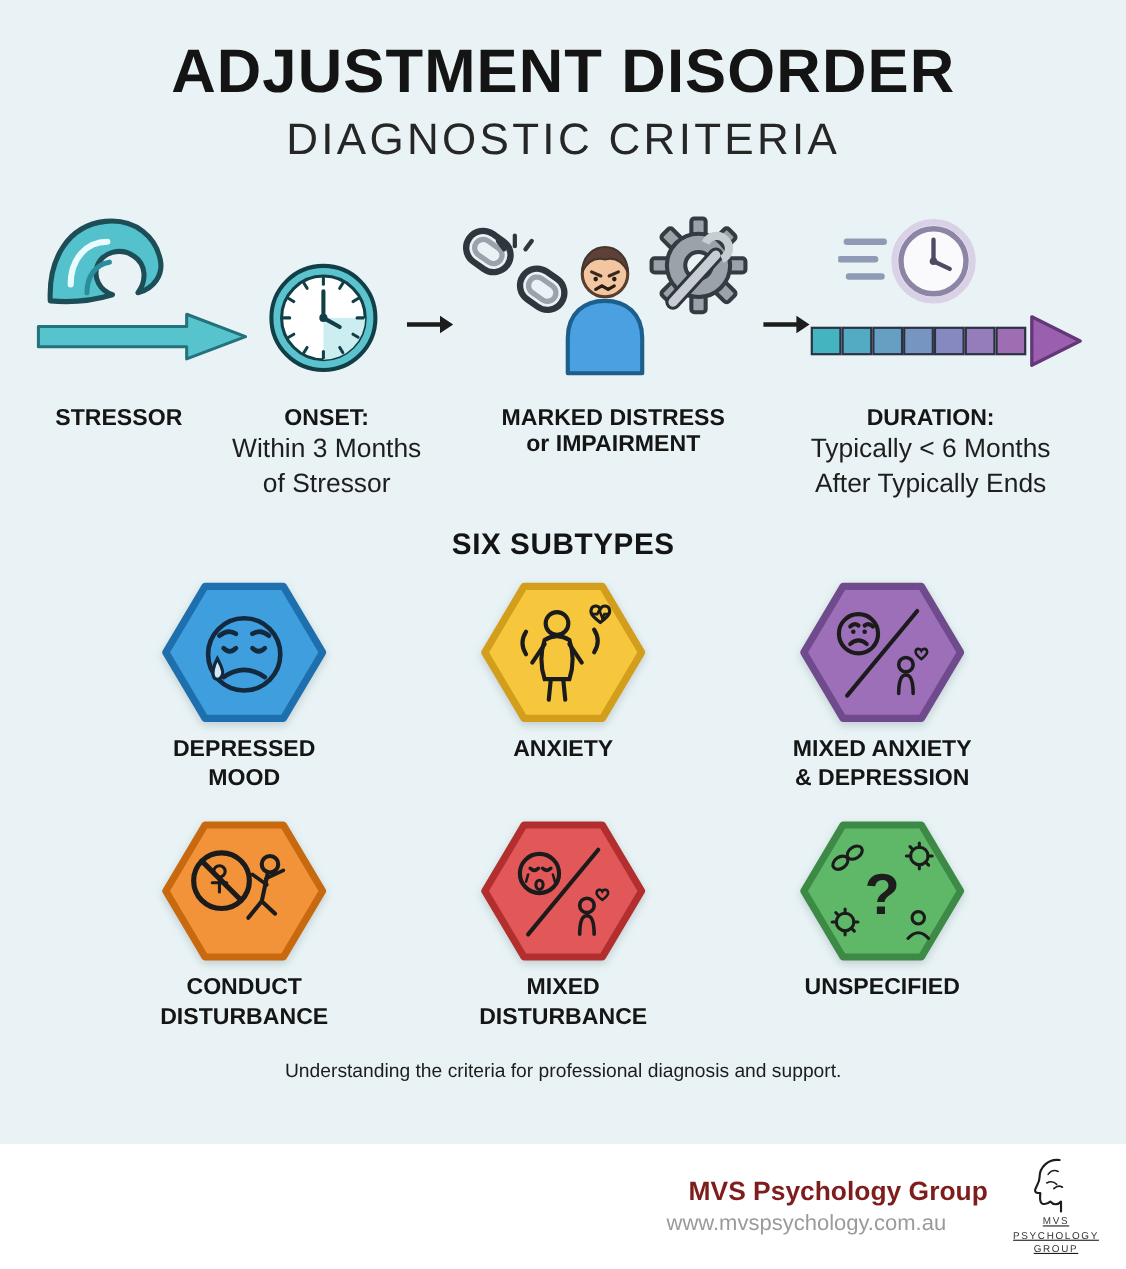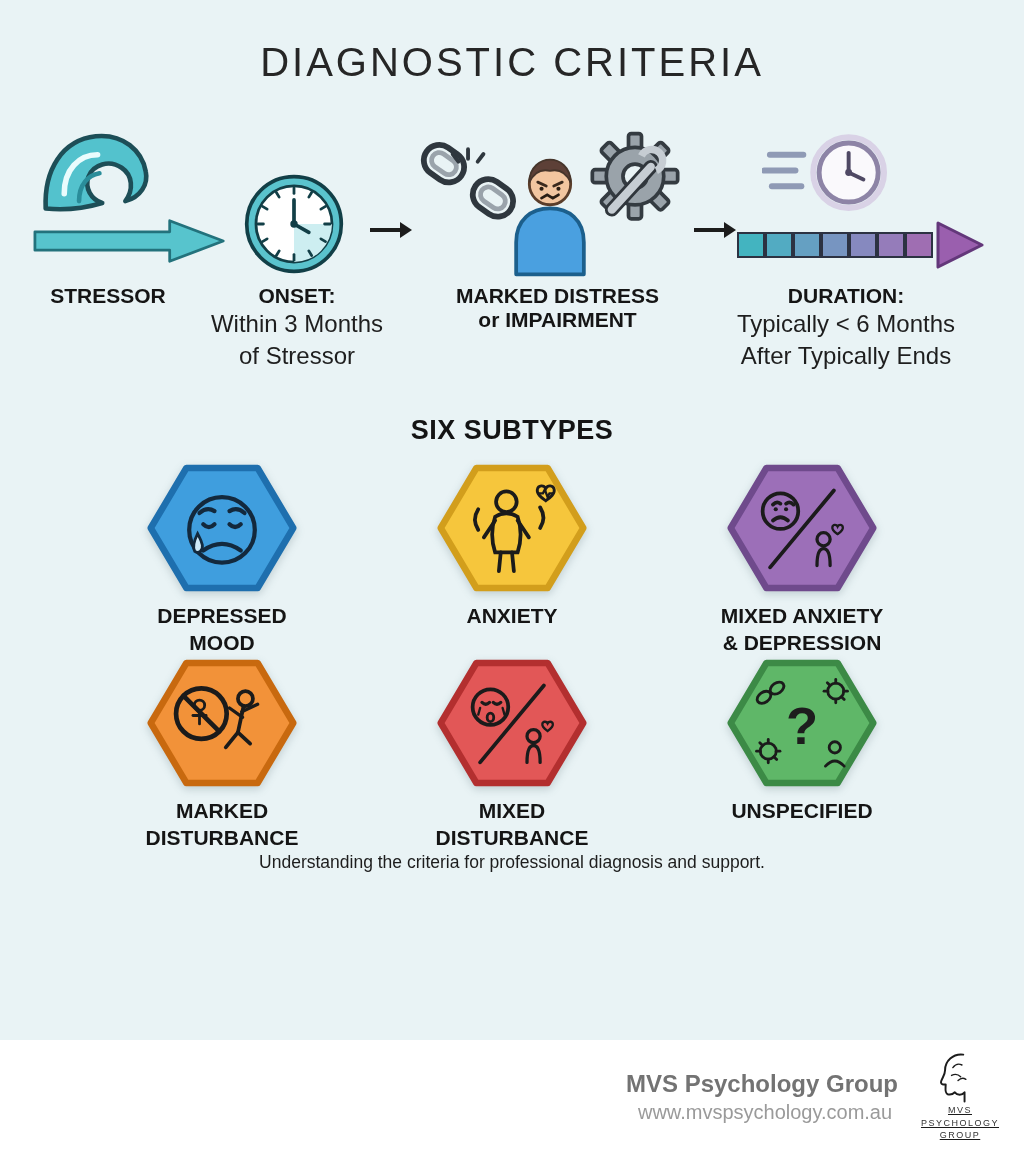--- a/index.html
+++ b/index.html
@@ -24,58 +24,59 @@
     text-align:center;
     font-size:40px; font-weight:400; letter-spacing:3px; color:#262626;
     margin-top:8px;
   }
   .flow {
     position:relative;
     width:1024px; height:258px;
     margin-top:42px;
   }
   .flow .abs { position:absolute; }
-  .flow-label { position:absolute; top:157px; text-align:center; }
+  .flow-label { position:absolute; top:176px; text-align:center; }
   .flow-title { font-size:21px; font-weight:700; color:#151515; }
   .flow-sub { font-size:24px; font-weight:400; color:#1e1e1e; line-height:1.32; }
   .subtypes-heading {
     text-align:center; margin-top:30px;
     font-size:27px; font-weight:800; letter-spacing:0.5px; color:#141414;
   }
   .hex-grid {
     width:870px; margin:16px auto 0 auto;
     display:grid; grid-template-columns:repeat(3,1fr);
-    justify-items:center;
+    row-gap:22px; justify-items:center;
   }
   .hex-cell { display:flex; flex-direction:column; align-items:center; }
   .hex-svg { width:150px; height:132px; filter:drop-shadow(0 3px 4px rgba(30,60,70,0.20)); }
   .hex-label {
     margin-top:9px; text-align:center;
     font-size:21px; font-weight:700; line-height:1.28; color:#151515;
   }
   .caption {
-    text-align:center; 
+    text-align:center; margin-top:24px;
     font-size:17.5px; font-weight:500; color:#1d1d1d;
   }
   .footer {
     width:1024px; height:114px; background:#ffffff;
     display:flex; align-items:center; justify-content:flex-end;
     gap:26px; padding-right:28px;
   }
   .brand-block { text-align:left; }
-  .brand-name { font-size:24px; font-weight:700; color:#737373; }
+  .brand-name { font-size:24px; font-weight:700; color:#7f1d1d;margin-left:32px; }
   .brand-url { font-size:20px; font-weight:400; color:#9a9a9a; margin-top:3px;margin-left:12px; }
   .logo-block { display:flex; flex-direction:column; align-items:center; width:72px;text-decoration:underline; }
   .logo-text { font-size:9px; letter-spacing:1.5px; color:#333; line-height:1.4; text-align:center; }
 </style>
 </head>
 <body>
 
 <div class="main">
 
+  <div class="title">ADJUSTMENT DISORDER</div>
   <div class="subtitle">DIAGNOSTIC CRITERIA</div>
 
   <div class="flow">
 
     <svg class="abs" style="left:36px; top:0; width:125px; height:88px" viewBox="0 0 130 95">
       <path d="M8 88 C6 46 26 14 62 10 C92 7 112 26 116 48 C119 62 110 76 94 80 C103 68 102 52 90 44 C77 35 59 40 54 54 C50 66 57 78 69 82 C49 88 28 90 8 88 Z" fill="#53c2cd" stroke="#1d4e57" stroke-width="5" stroke-linejoin="round"></path>
       <path d="M28 72 C28 46 44 30 64 30" stroke="#eafcfd" stroke-width="6" fill="none" stroke-linecap="round"></path>
       <path d="M44 80 C44 62 54 52 66 50" stroke="#2a8d9a" stroke-width="5" fill="none" stroke-linecap="round"></path>
     </svg>
     <svg class="abs" style="left:26px; top:90px; width:208px; height:48px" viewBox="0 0 210 52">
@@ -287,21 +288,21 @@
           <path d="M49 62 L63 62" stroke-width="3"></path>
           <circle cx="105" cy="44" r="8" stroke-width="4"></circle>
           <path d="M103 52 L97 80" stroke-width="4"></path>
           <path d="M101 58 L118 50" stroke-width="3.5"></path>
           <path d="M102 64 L88 54" stroke-width="3.5"></path>
           <path d="M97 80 L110 92" stroke-width="4"></path>
           <path d="M97 80 L84 96" stroke-width="4"></path>
         </g>
       </svg>
       <div class="hex-label">
-        <div>MARKED</div>
+        <div>CONDUCT</div>
         <div>DISTURBANCE</div>
       </div>
     </div>
 
     <div class="hex-cell">
       <svg class="hex-svg" viewBox="0 0 160 140">
         <polygon points="42,6 118,6 156,70 118,134 42,134 4,70" stroke-width="7" stroke-linejoin="round" fill="#e25757" stroke="#b32f2f"></polygon>
         <g stroke="#1b1b1b" stroke-width="4" fill="none" stroke-linecap="round">
           <line x1="46" y1="112" x2="114" y2="30"></line>
           <circle cx="57" cy="53" r="19"></circle>

